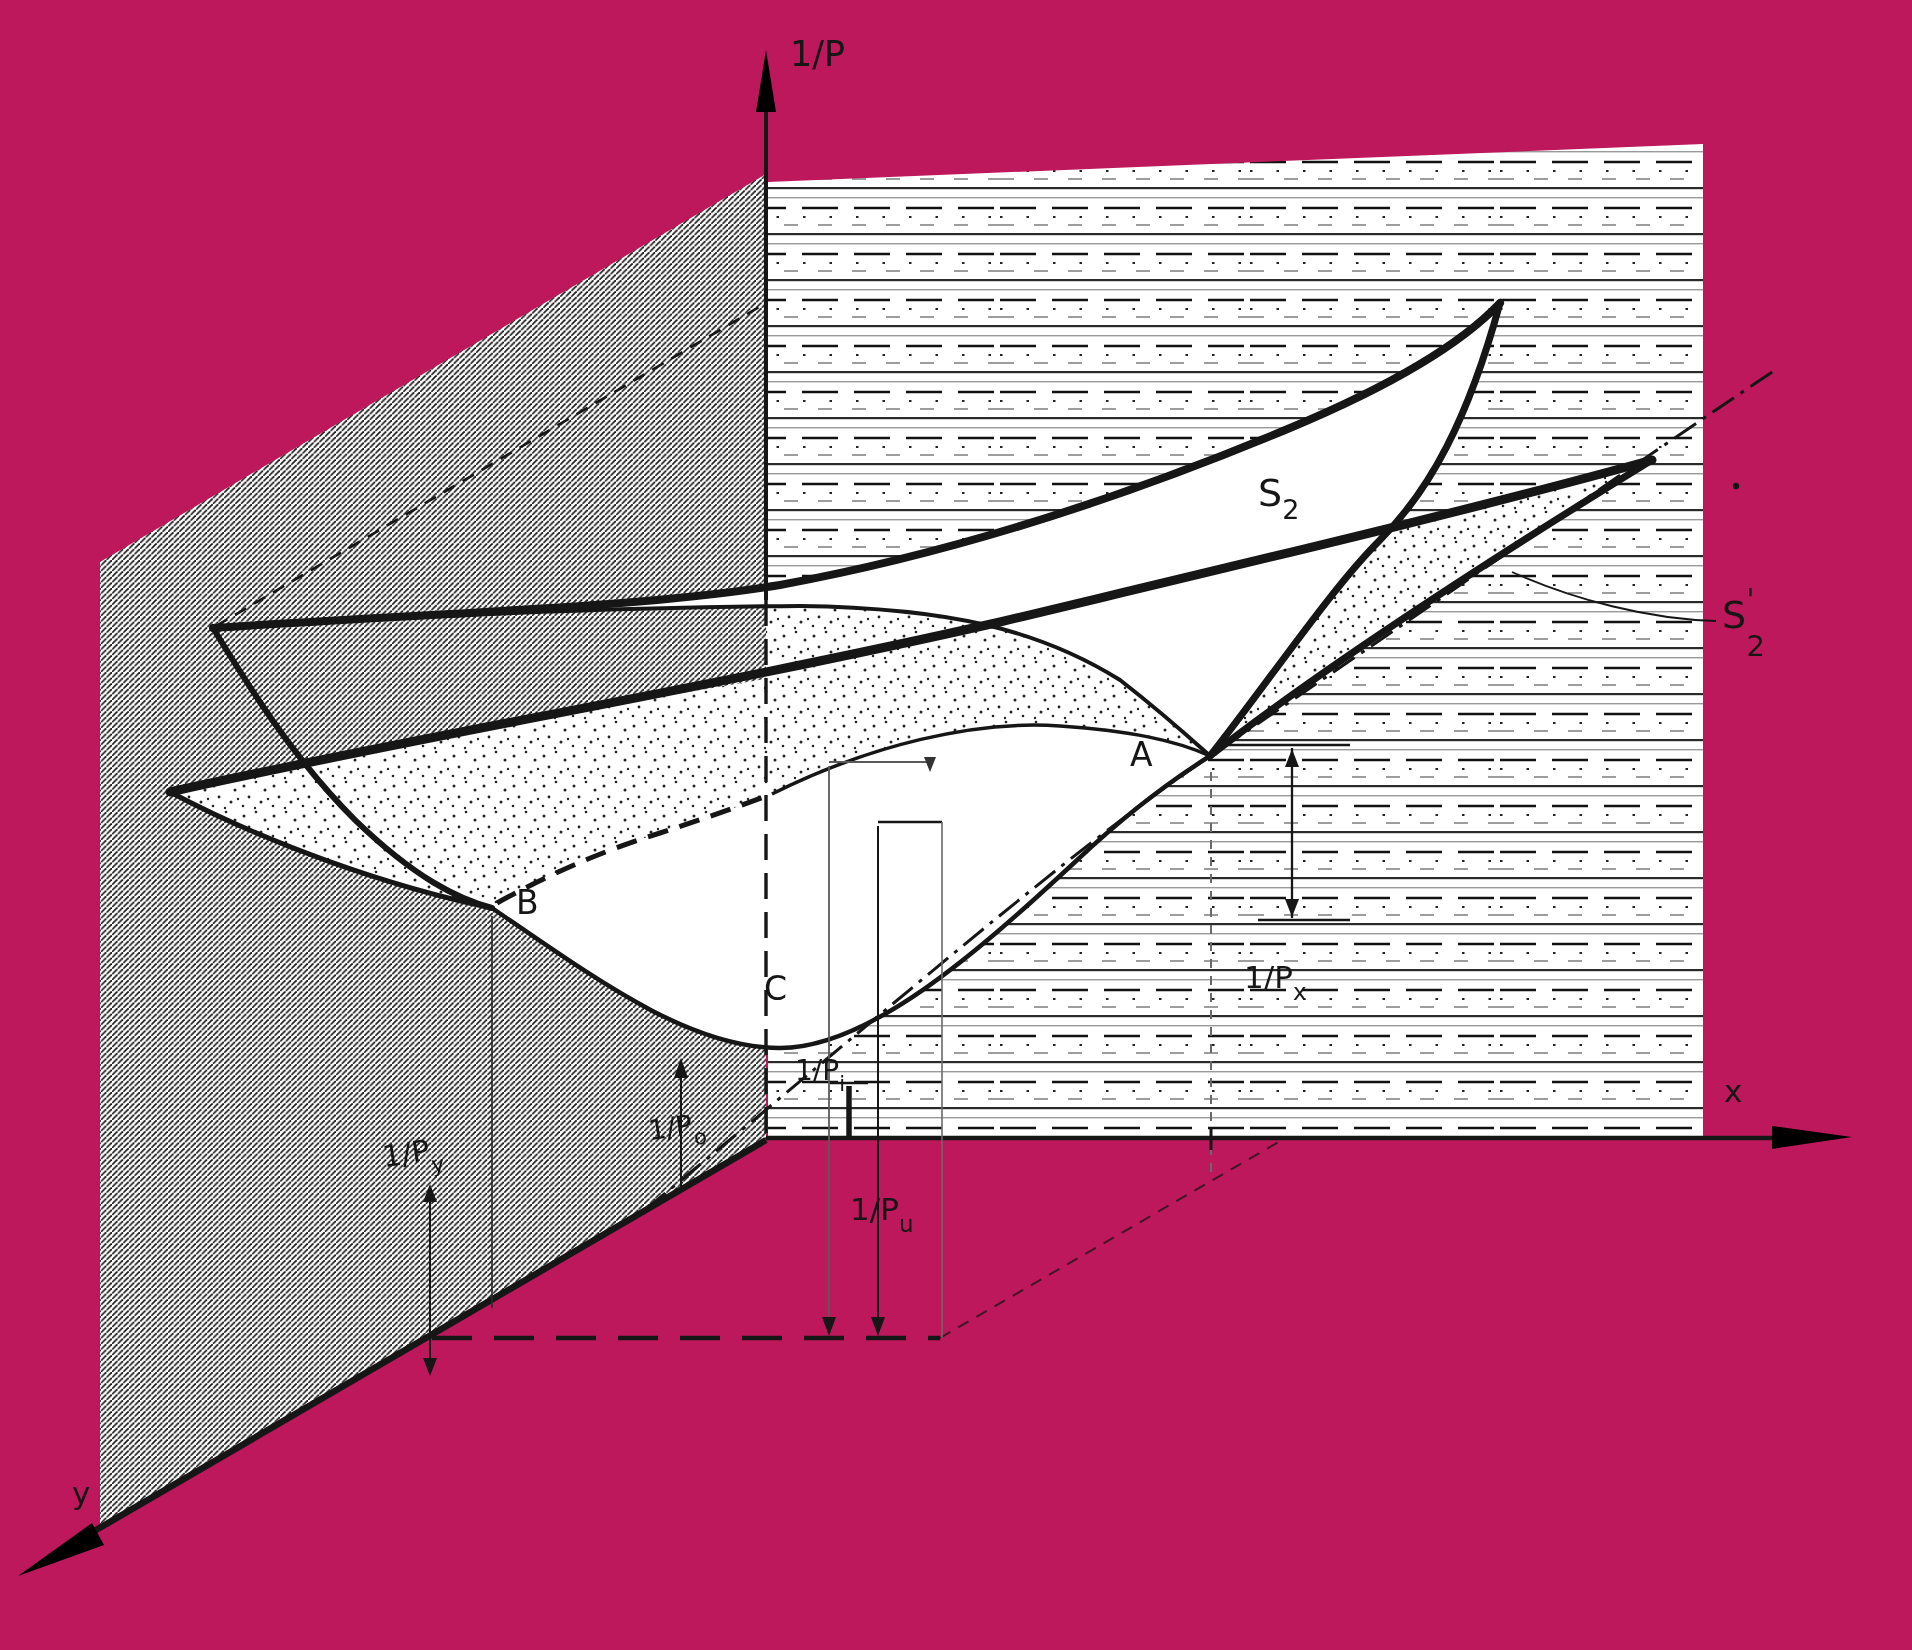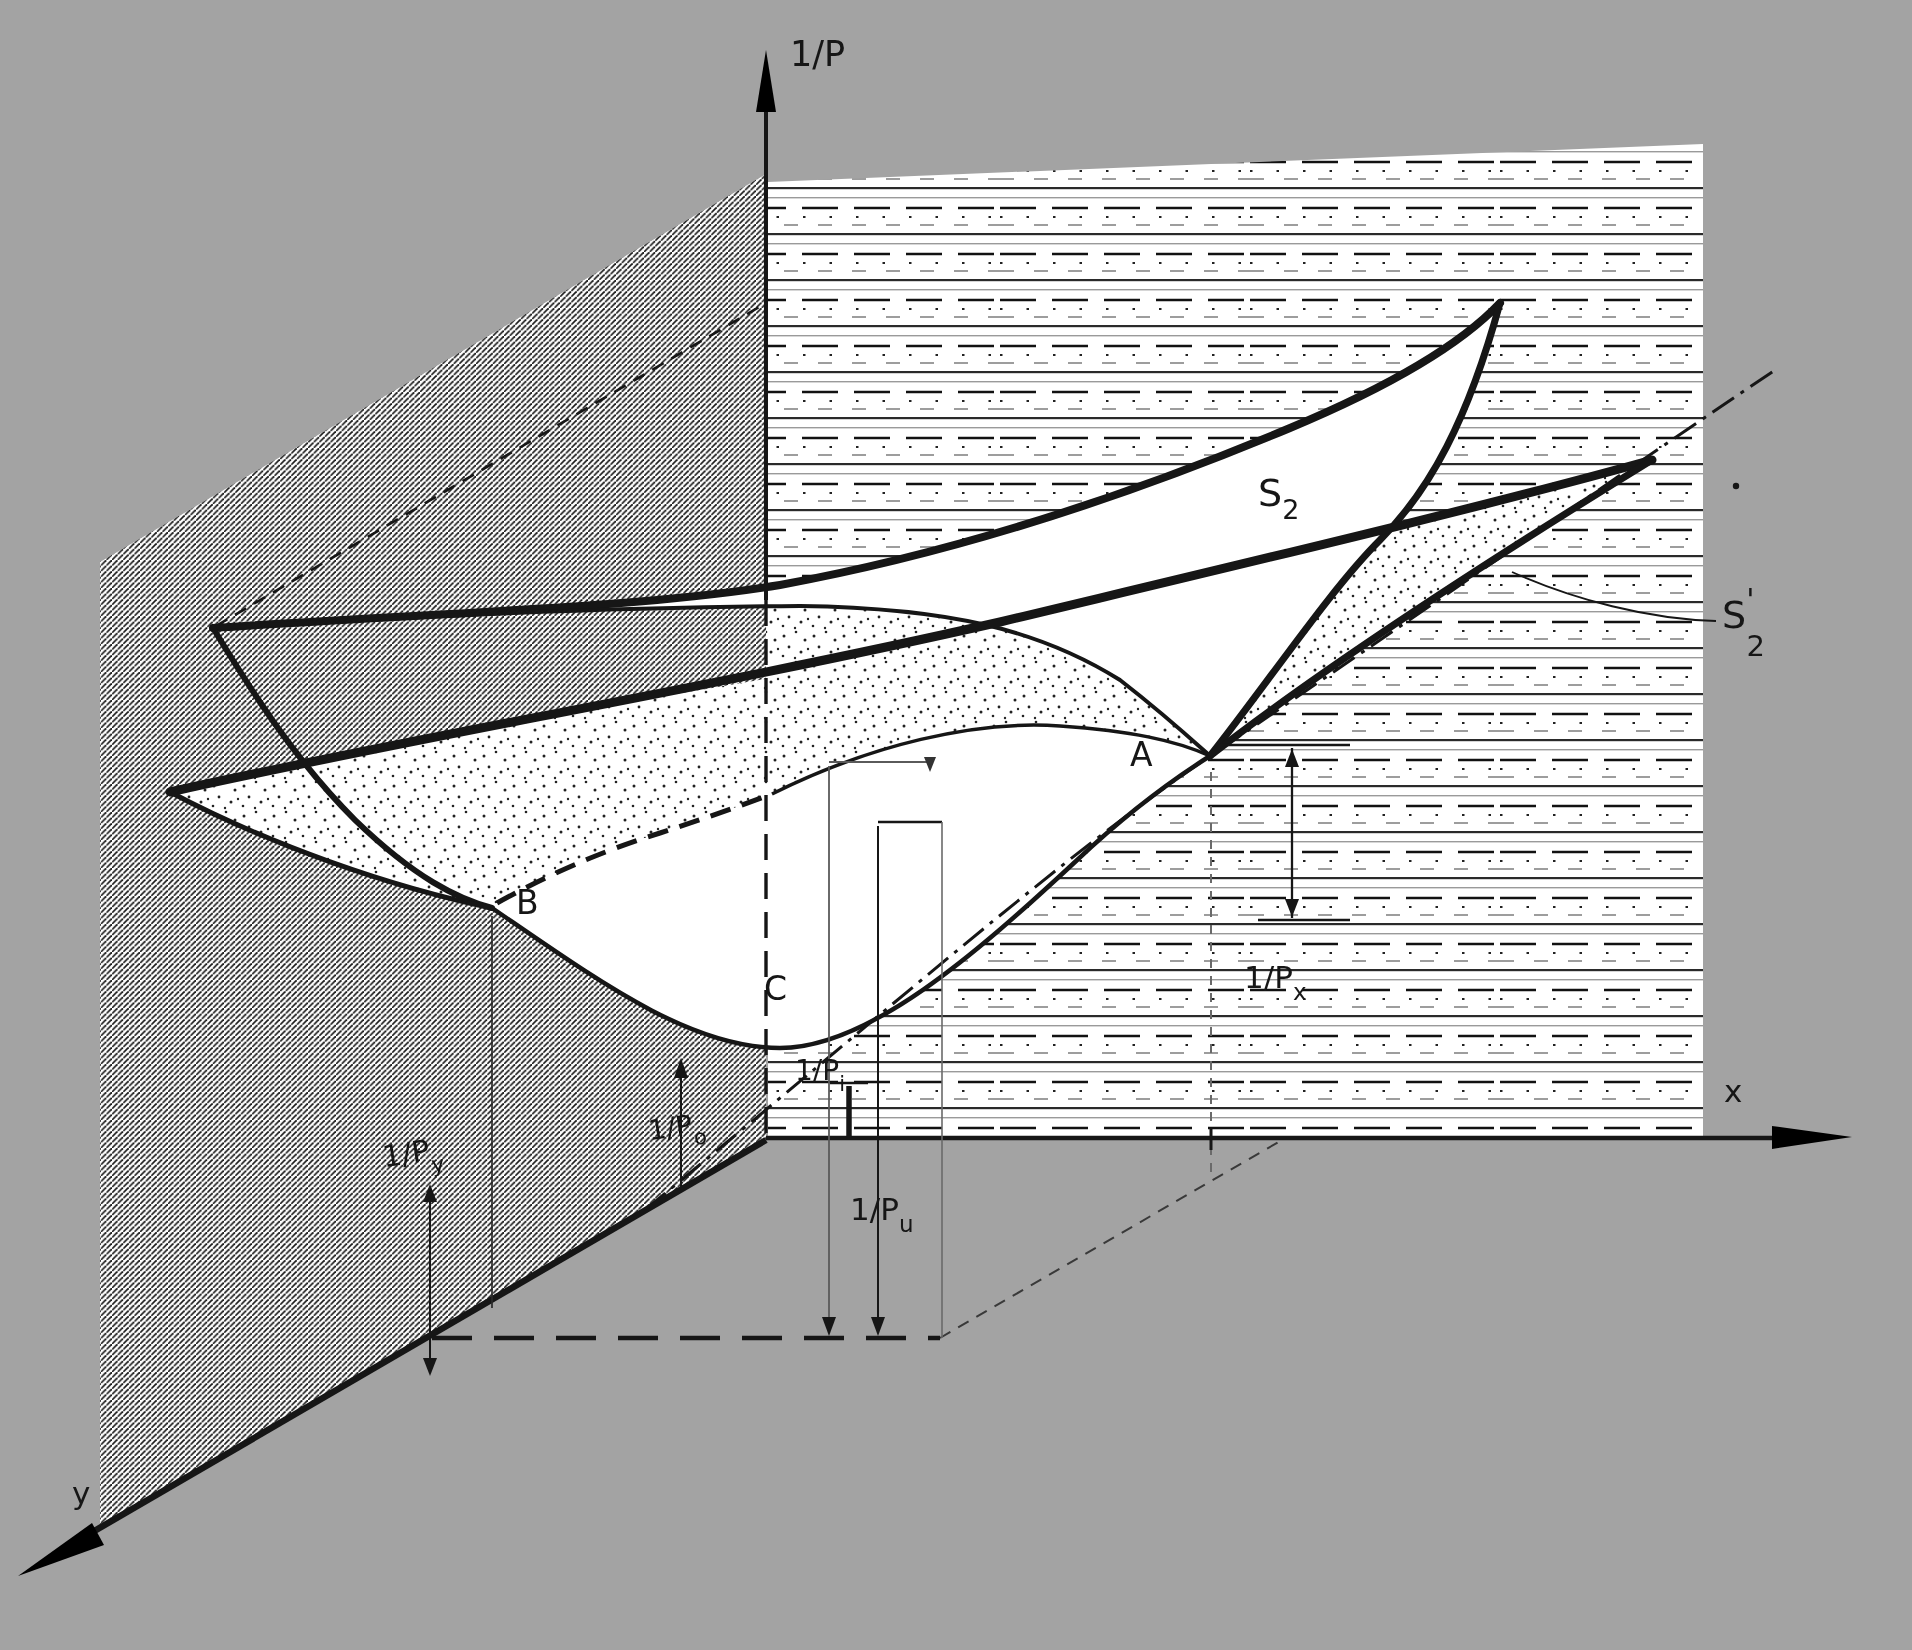--- a/index.html
+++ b/index.html
@@ -1,16 +1,16 @@
 <!DOCTYPE html>
 <html><head>
 <meta charset="utf-8">
 <style>
   html,body{margin:0;padding:0;background:#fff;}
-  .stage{width:1912px;height:1650px;position:relative;background:#a3a3a3;overflow:hidden;}
+  .stage{width:1912px;height:1650px;position:relative;background:#be185d;overflow:hidden;}
   svg{display:block;}
   text{font-family:"DejaVu Sans","Liberation Sans",sans-serif;fill:#161616;}
   .lbl{font-weight:500;}
 </style>
 </head>
 <body>
 
 <div class="stage">
 <svg width="1912" height="1650" viewBox="0 0 1912 1650">
   <defs>

